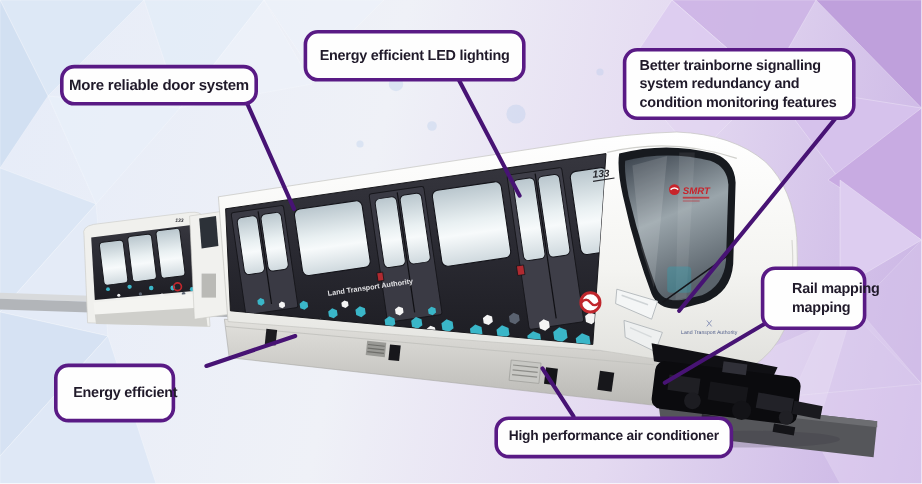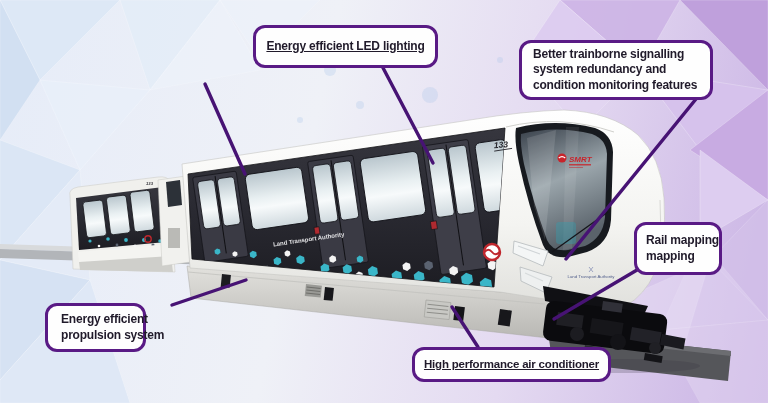--- a/index.html
+++ b/index.html
@@ -10,21 +10,21 @@
     font-family:"Liberation Sans", sans-serif;
   }
   svg.layer { position:absolute; left:0; top:0; }
   .callout {
     position:absolute; background:#fefefe; border:3px solid #591a85;
     border-radius:12px; color:#201a2a; font-weight:700; letter-spacing:-0.2px;
     display:flex; flex-direction:column; justify-content:center; line-height:1.3;
     font-size:12px; z-index:5;
   }
   .callout span { display:block; white-space:nowrap; }
-  .center { align-items:center; text-align:center;text-decoration:underline; }
+  .center { align-items:center; text-align:center; }
 </style>
 </head>
 <body>
 
 <div class="stage">
 
   <svg class="layer" width="768" height="403" viewBox="0 0 768 403">
     <g stroke="rgba(255,255,255,0.35)" stroke-width="0.7">
       <polygon points="0,0 120,0 40,80" fill="#dde8f6"></polygon>
       <polygon points="120,0 220,0 150,90" fill="#e4edf8" opacity="0.85"></polygon>
@@ -282,38 +282,40 @@
     <g stroke="#471374" stroke-width="3.4" stroke-linecap="round">
       <line x1="205" y1="84" x2="245" y2="174"></line>
       <line x1="381" y1="64" x2="433" y2="163"></line>
       <line x1="696" y1="99" x2="566" y2="259"></line>
       <line x1="637" y1="270" x2="554" y2="319"></line>
       <line x1="172" y1="305" x2="246" y2="280"></line>
       <line x1="478" y1="347" x2="452" y2="307"></line>
     </g>
   </svg>
 
+  <div class="callout center" style="left:50px; top:54px; width:165px; height:34px; font-size:12.5px;">
+    <span>More reliable door system</span>
+  </div>
 
   <div class="callout center" style="left:253px; top:25px; width:185px; height:43px;">
     <span>Energy efficient LED lighting</span>
   </div>
 
   <div class="callout" style="left:519px; top:40px; width:194px; height:60px; padding-left:11px;">
     <span>Better trainborne signalling</span>
     <span>system redundancy and</span>
     <span>condition monitoring features</span>
   </div>
 
-  <div class="callout" style="left:634px; top:222px; width:88px; height:53px; padding-left:9px;">
+  <div class="callout" style="left:634px; top:222px; width:88px; height:53px; padding-left:23px;">
     <span>Rail mapping</span>
     <span>mapping</span>
   </div>
 
   <div class="callout" style="left:45px; top:303px; width:101px; height:49px; padding-left:13px;">
     <span>Energy efficient</span>
-    <span>propulsion system</span>
   </div>
 
   <div class="callout center" style="left:364px; top:347px; width:199px; height:35px; font-size:11.5px;margin-left:48px;">
     <span>High performance air conditioner</span>
   </div>
 
 </div>
 
 </body></html>

